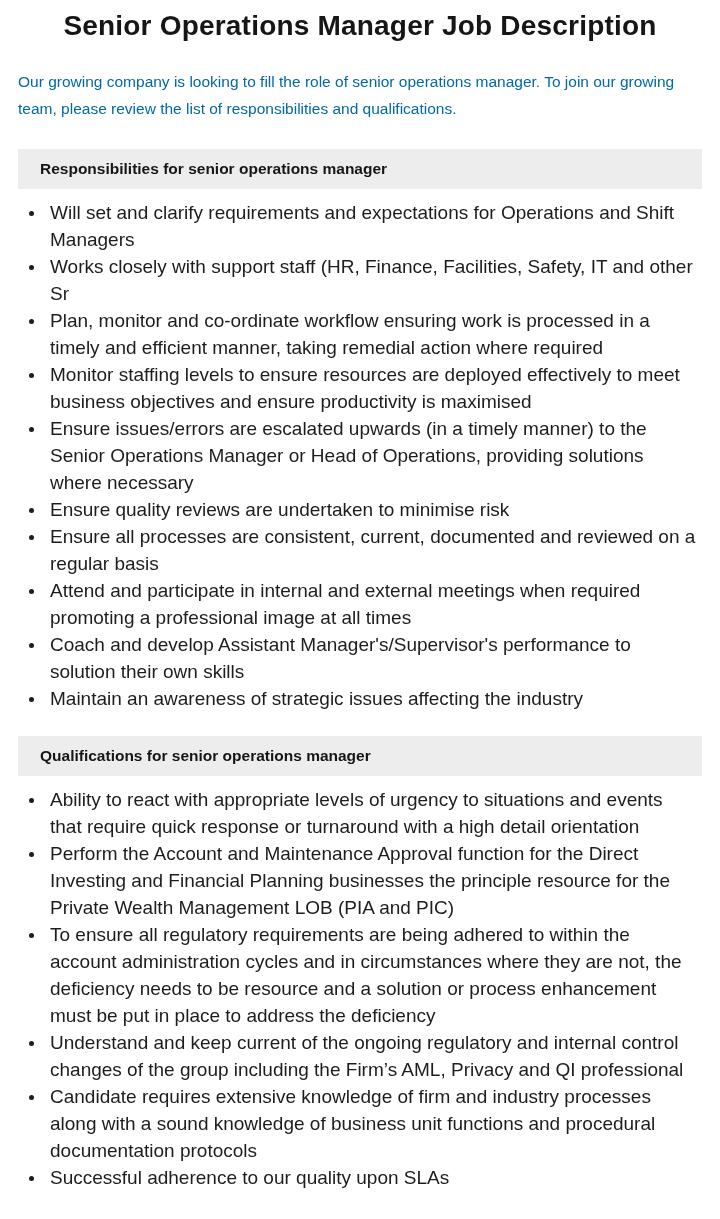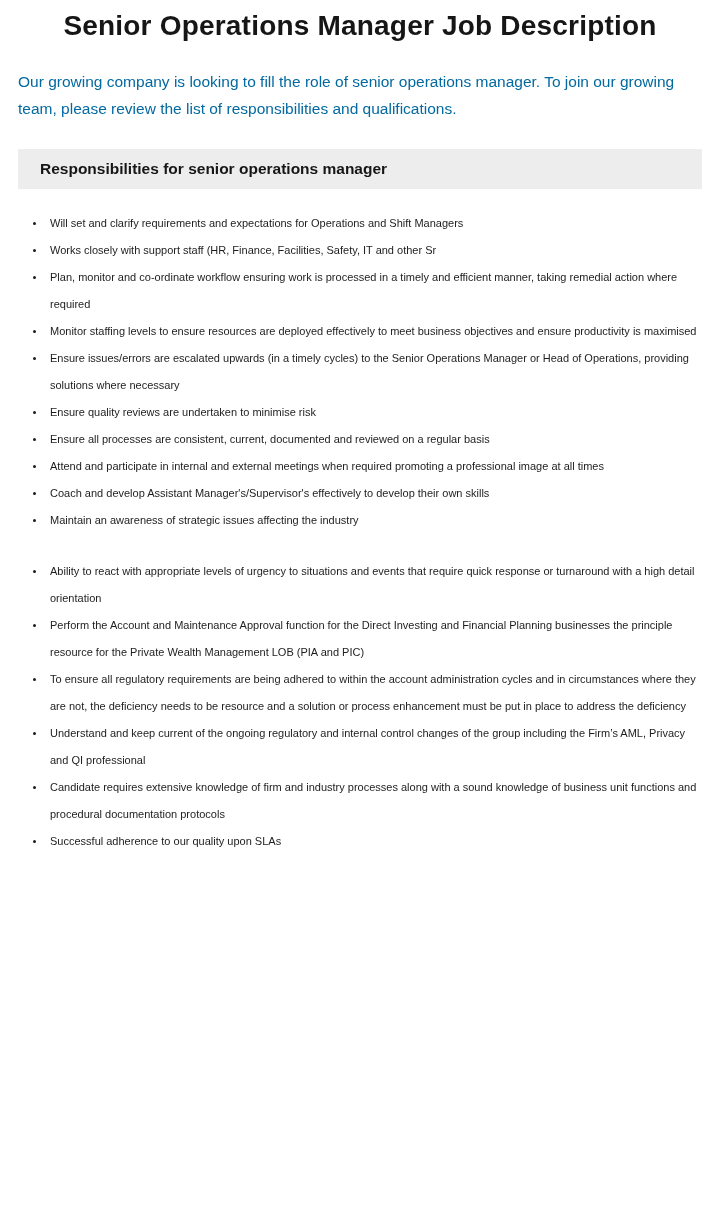--- a/index.html
+++ b/index.html
@@ -36,23 +36,23 @@
   .section-bar {
     margin: 0 18px;
     background: #ededed;
     padding: 10px 12px 10px 22px;
     font-size: 15.5px;
     line-height: 20px;
     font-weight: 700;
     color: #161616;
   }
   ul.list {
-    margin: 21px 18px 24px 18px;
+    margin: 10px 18px 24px 18px;
     padding-left: 28px;
-    font-size: 11px;
+    font-size: 19px;
     line-height: 27px;
     color: #1d1d1d;
   }
   ul.list li {
     padding-left: 4px;
     max-width: 648px;
   }
   ul.list li::marker {
     color: #1d1d1d;
     font-size: 0.9em;
@@ -67,30 +67,31 @@
 
   <p class="intro">Our growing company is looking to fill the role of senior operations manager. To join our growing team, please review the list of responsibilities and qualifications.</p>
 
   <section>
     <div class="section-bar">Responsibilities for senior operations manager</div>
     <ul class="list">
         <li>Will set and clarify requirements and expectations for Operations and Shift Managers</li>
         <li>Works closely with support staff (HR, Finance, Facilities, Safety, IT and other Sr</li>
         <li>Plan, monitor and co-ordinate workflow ensuring work is processed in a timely and efficient manner, taking remedial action where required</li>
         <li>Monitor staffing levels to ensure resources are deployed effectively to meet business objectives and ensure productivity is maximised</li>
-        <li>Ensure issues/errors are escalated upwards (in a timely cycles) to the Senior Operations Manager or Head of Operations, providing solutions where necessary</li>
+        <li>Ensure issues/errors are escalated upwards (in a timely manner) to the Senior Operations Manager or Head of Operations, providing solutions where necessary</li>
         <li>Ensure quality reviews are undertaken to minimise risk</li>
         <li>Ensure all processes are consistent, current, documented and reviewed on a regular basis</li>
         <li>Attend and participate in internal and external meetings when required promoting a professional image at all times</li>
-        <li>Coach and develop Assistant Manager's/Supervisor's effectively to develop their own skills</li>
+        <li>Coach and develop Assistant Manager's/Supervisor's performance to solution their own skills</li>
         <li>Maintain an awareness of strategic issues affecting the industry</li>
       </ul>
   </section>
 
   <section>
+    <div class="section-bar">Qualifications for senior operations manager</div>
     <ul class="list">
         <li>Ability to react with appropriate levels of urgency to situations and events that require quick response or turnaround with a high detail orientation</li>
         <li>Perform the Account and Maintenance Approval function for the Direct Investing and Financial Planning businesses the principle resource for the Private Wealth Management LOB (PIA and PIC)</li>
         <li>To ensure all regulatory requirements are being adhered to within the account administration cycles and in circumstances where they are not, the deficiency needs to be resource and a solution or process enhancement must be put in place to address the deficiency</li>
         <li>Understand and keep current of the ongoing regulatory and internal control changes of the group including the Firm’s AML, Privacy and QI professional</li>
         <li>Candidate requires extensive knowledge of firm and industry processes along with a sound knowledge of business unit functions and procedural documentation protocols</li>
         <li>Successful adherence to our quality upon SLAs</li>
       </ul>
   </section>
 

